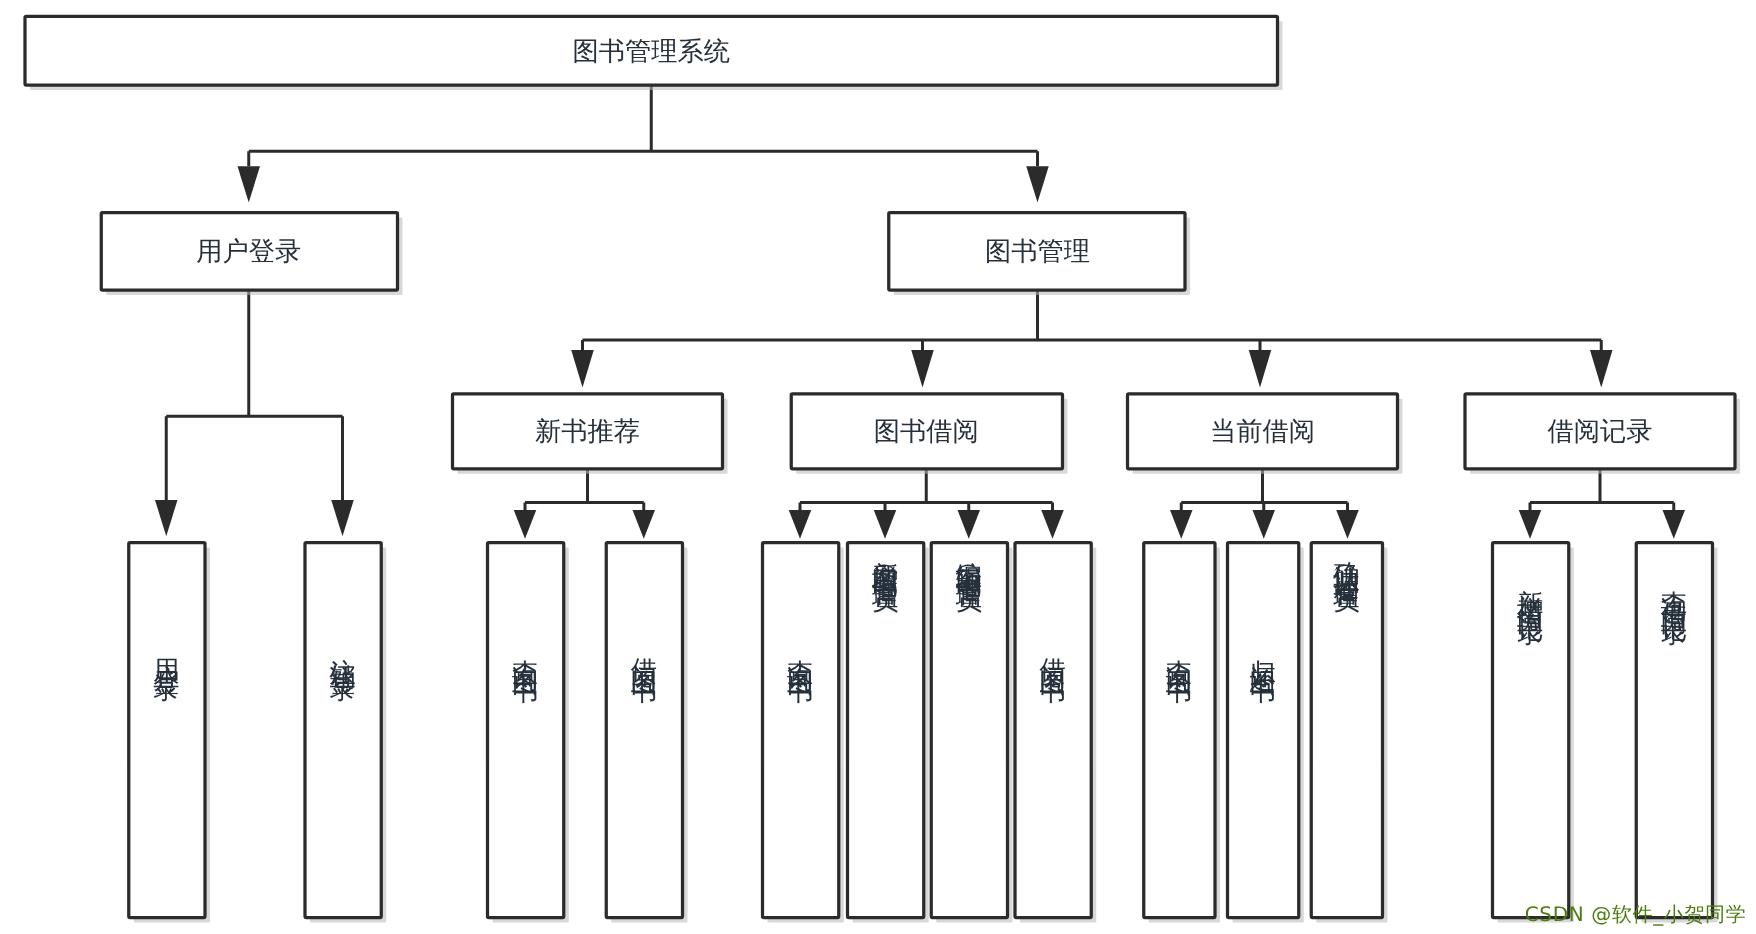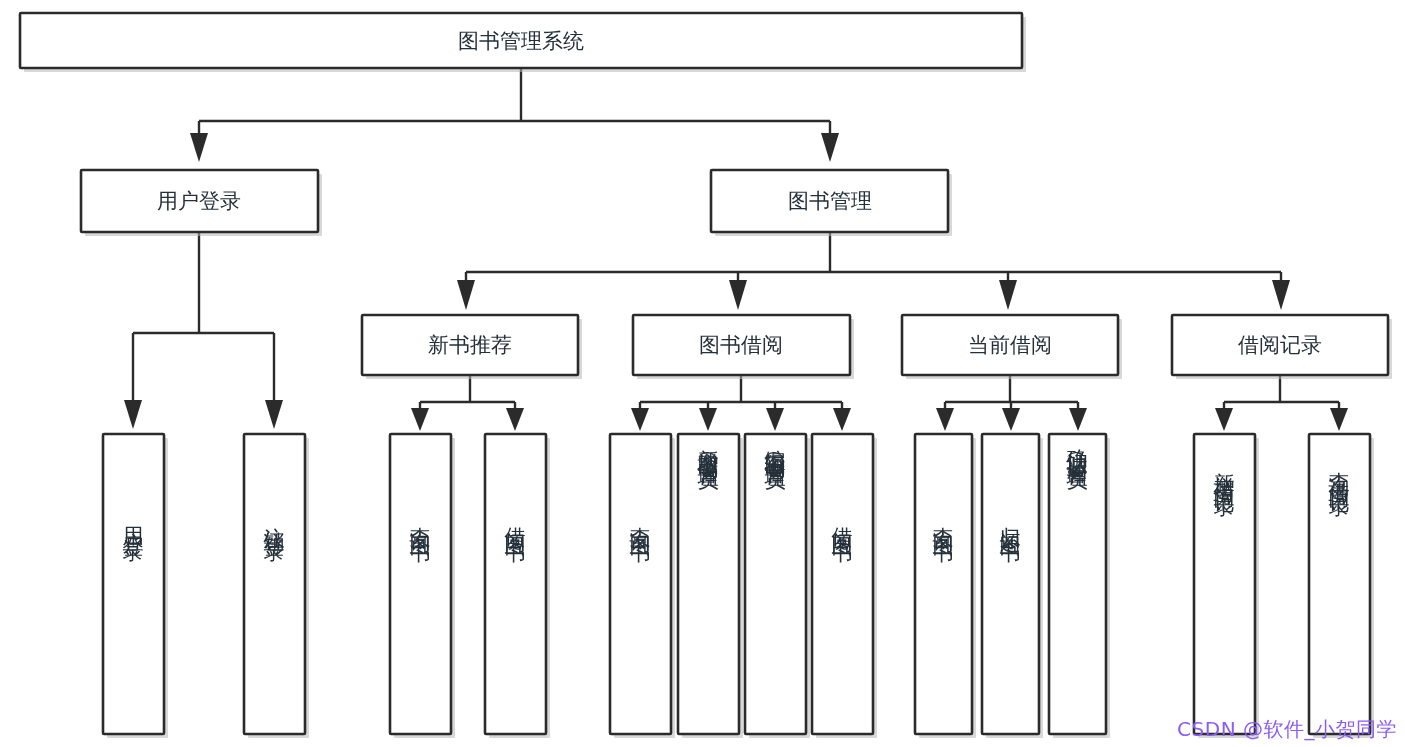--- a/index.html
+++ b/index.html
@@ -59,22 +59,22 @@
     fill: #25303b;
     font-family: "DejaVu Sans", "Liberation Sans", sans-serif;
     font-size: 21px;
     text-anchor: middle;
   }
   .watermark-text {
     position: absolute;
     right: 8px;
     bottom: 4px;
     font-family: "DejaVu Sans", "Liberation Sans", sans-serif;
-    font-size: 20px;
-    color: #8b5cf6;
+    font-size: 16px;
+    color: #4d7c0f;
     white-space: nowrap;
     letter-spacing: 0.5px;
     pointer-events: none;
   }
 </style>
 </head>
 <body>
 
 <div id="diagram-root">
 

